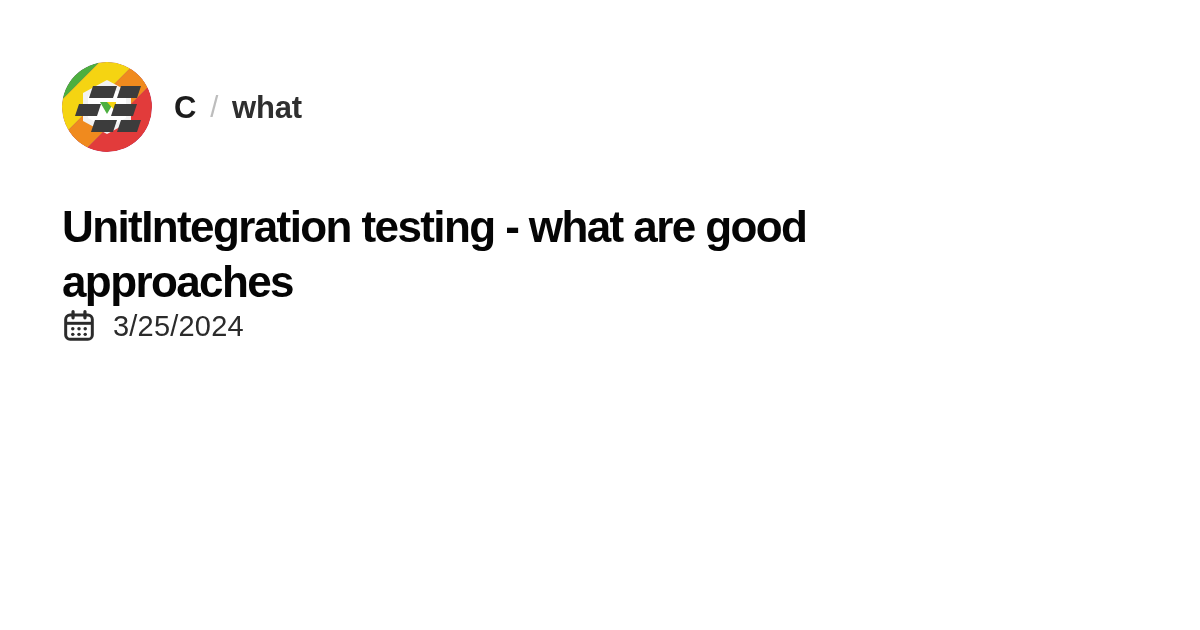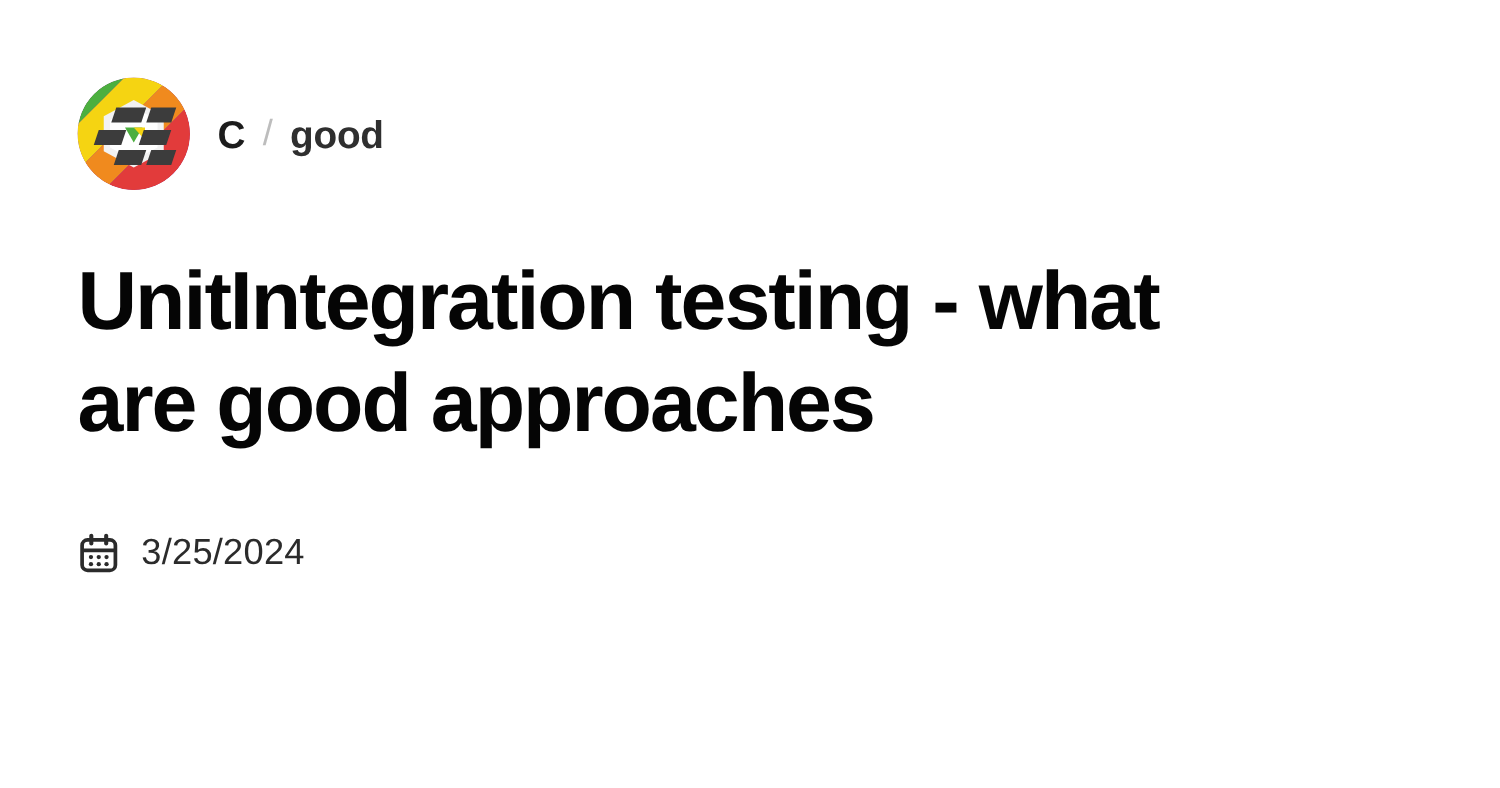--- a/index.html
+++ b/index.html
@@ -60,33 +60,32 @@
   }
   .crumb-channel {
     font-weight: 700;
     color: #2f2f2f;
   }
 
   
   .title {
     margin: 48px 0 0 0;
     max-width: 950px;
-    font-size: 66px;
+    font-size: 44px;
     line-height: 1.24;
     font-weight: 700;
     letter-spacing: -1.6px;
     color: #050505;
   }
 
   
   .date-row {
     display: flex;
     align-items: center;
     gap: 17px;
-    margin-top: 62px;
   }
   .cal-icon {
     width: 34px;
     height: 34px;
     flex: 0 0 34px;
     display: block;
   }
   .date-text {
     font-size: 29px;
     font-weight: 500;
@@ -148,21 +147,21 @@
             <polygon points="33,58 55,58 51,70 29,70"></polygon>
             <polygon points="59,58 79,58 75,70 55,70"></polygon>
           </g>
         </g>
       </svg>
     </div>
 
     <div class="crumbs">
       <span class="crumb-server">C</span>
       <span class="crumb-sep">/</span>
-      <span class="crumb-channel">good</span>
+      <span class="crumb-channel">what</span>
     </div>
   </div>
 
   <h1 class="title">UnitIntegration testing - what are good approaches</h1>
 
   <div class="date-row">
     <span class="cal-icon">
       <svg width="34" height="34" viewBox="0 0 24 24" aria-hidden="true">
         <rect x="2.6" y="4.2" width="18.8" height="17.2" rx="3.1" ry="3.1" fill="none" stroke="#2b2b2b" stroke-width="2.1"></rect>
         <line x1="2.6" y1="10.1" x2="21.4" y2="10.1" stroke="#2b2b2b" stroke-width="2.1"></line>

